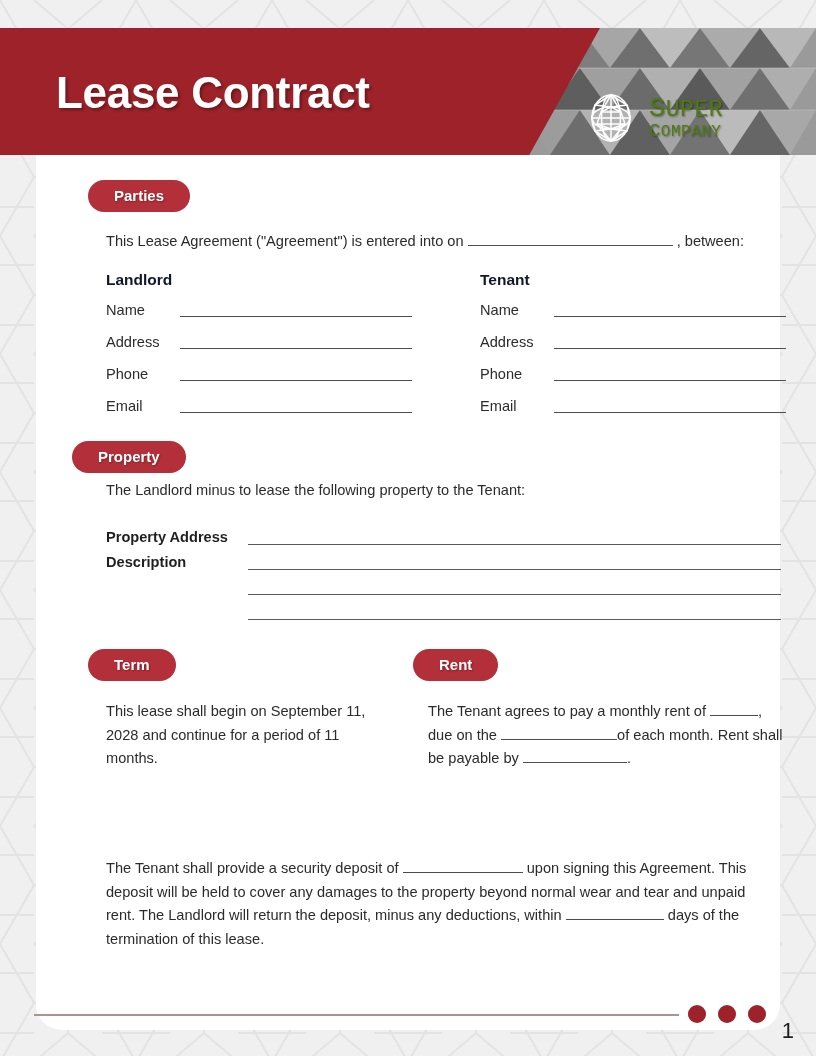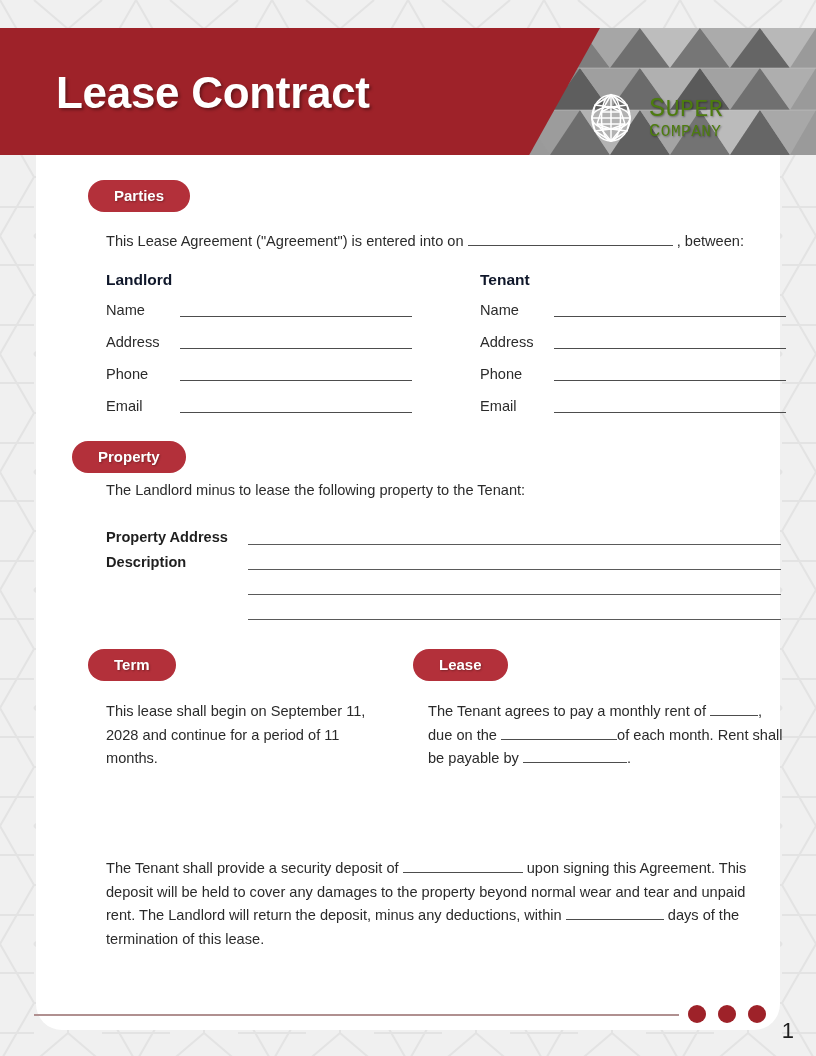--- a/index.html
+++ b/index.html
@@ -378,21 +378,21 @@
     <div class="prop-line-only"></div>
     <div class="prop-line-only"></div>
   </div>
 
   <div id="sec-term">
     <span class="pill">Term</span>
   </div>
   <div id="term-body" class="body-text">This lease shall begin on September 11, 2028 and continue for a period of 11 months.</div>
 
   <div id="sec-rent">
-    <span class="pill">Lease</span>
+    <span class="pill">Rent</span>
   </div>
   <div id="rent-body" class="body-text">
     <span>The Tenant agrees to pay a monthly rent of</span>
     <span class="blank-inline" style="width:48px"></span><span>, due on the</span>
     <span class="blank-inline" style="width:116px"></span><span>of each month. Rent shall be payable by</span>
     <span class="blank-inline" style="width:104px"></span><span>.</span>
   </div>
 
   <div id="deposit-body" class="body-text">
     <span>The Tenant shall provide a security deposit of</span>

